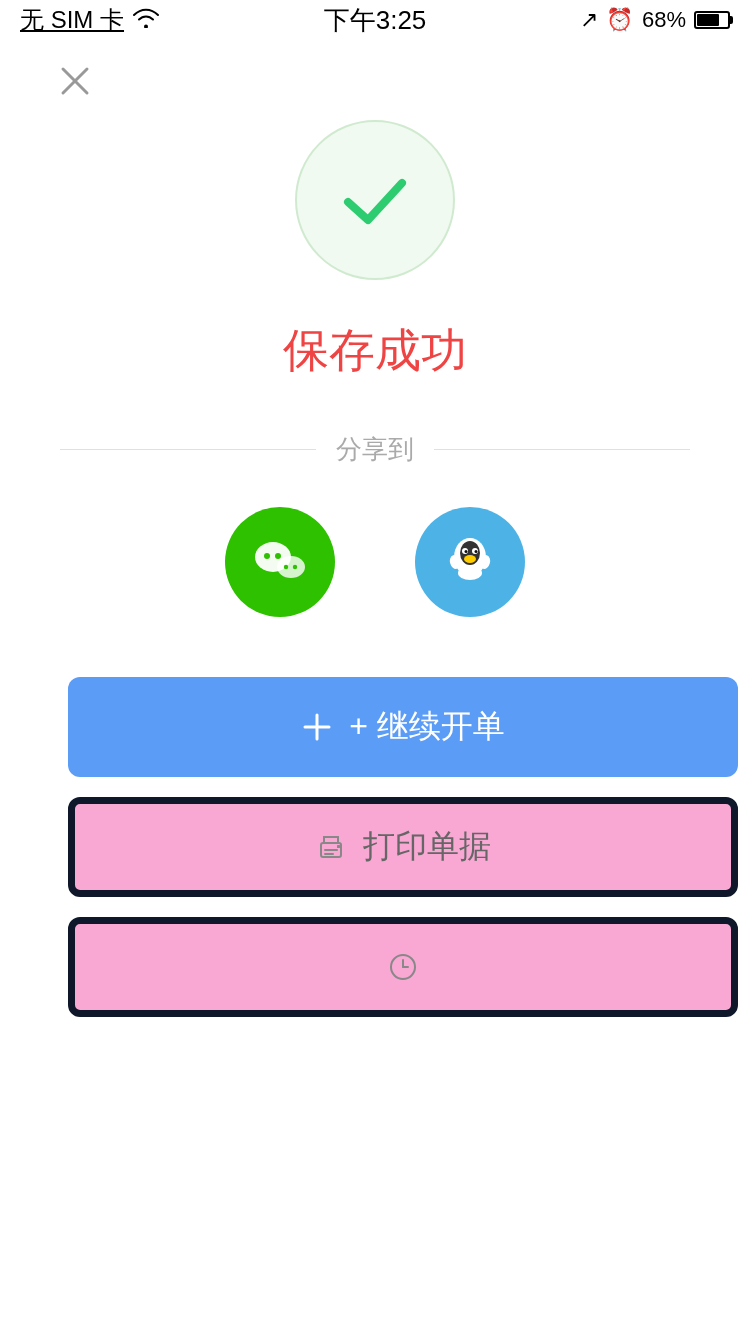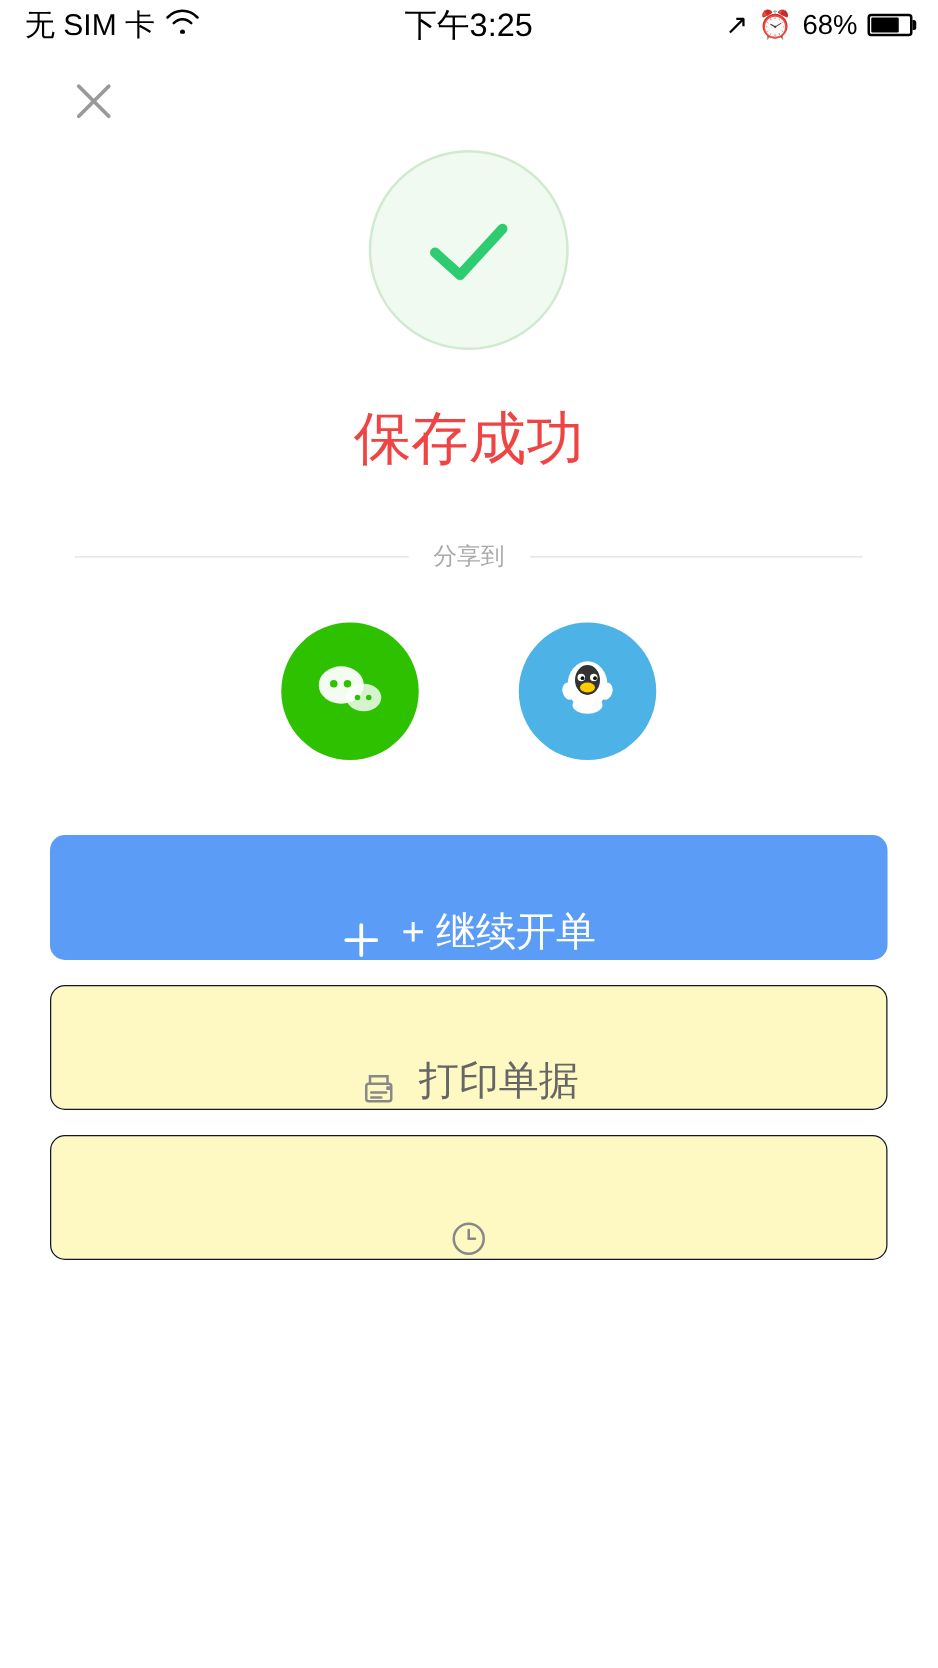--- a/index.html
+++ b/index.html
@@ -22,20 +22,21 @@
       padding: 0 20px;
       background: #fff;
     }
     .status-left {
       font-size: 24px;
       font-weight: 500;
       color: #000;
       display: flex;
       align-items: center;
       gap: 8px;
+      text-decoration: underline;
     }
     .status-left .wifi-icon svg {
       width: 28px; height: 20px;
     }
     .status-center {
       font-size: 26px;
       font-weight: 500;
       color: #000;
       position: absolute;
       left: 50%;
@@ -136,21 +137,21 @@
       gap: 20px;
       padding: 0 60px;
       margin-bottom: 40px;
     }
     .share-divider .line {
       flex: 1;
       height: 1px;
       background: #e0e0e0;
     }
     .share-divider .label {
-      font-size: 19px;
+      font-size: 26px;
       color: #aaa;
     }
 
     
     .share-icons {
       display: flex;
       gap: 80px;
       margin-bottom: 60px;
       justify-content: center;
     }
@@ -176,36 +177,37 @@
       padding: 0 40px;
       display: flex;
       flex-direction: column;
       gap: 20px;
     }
     .action-btn {
       width: 100%;
       height: 100px;
       border-radius: 12px;
       display: flex;
-      align-items: flex-end;
+      align-items: center;
       justify-content: center;
       gap: 16px;
       font-size: 32px;
       cursor: pointer;
       border: none;
       outline: none;
+      margin-left: 28px;
     }
     .action-btn.primary {
       background: #5B9CF6;
       color: #fff;
     }
     .action-btn.secondary {
-      background: #fef9c3;
+      background: #f9a8d4;
       color: #666;
-      border: 1px solid #0f172a;
+      border: 7px solid #0f172a;
     }
     .action-btn svg {
       width: 32px;
       height: 32px;
     }
   </style>
 </head>
 <body>
 
 <div class="status-bar">

